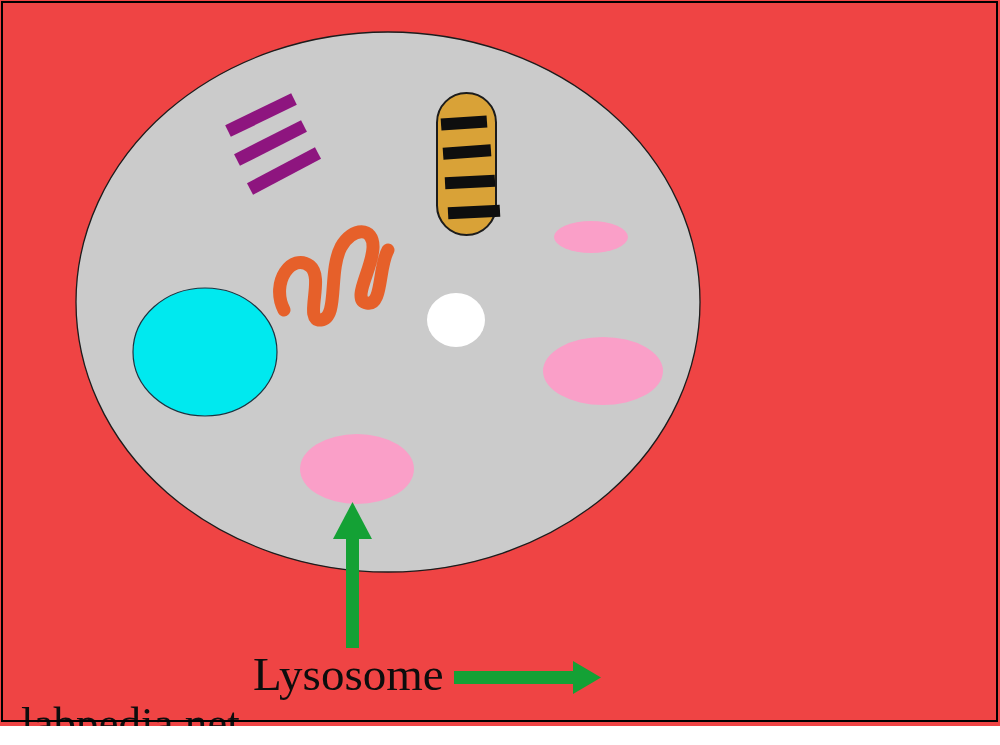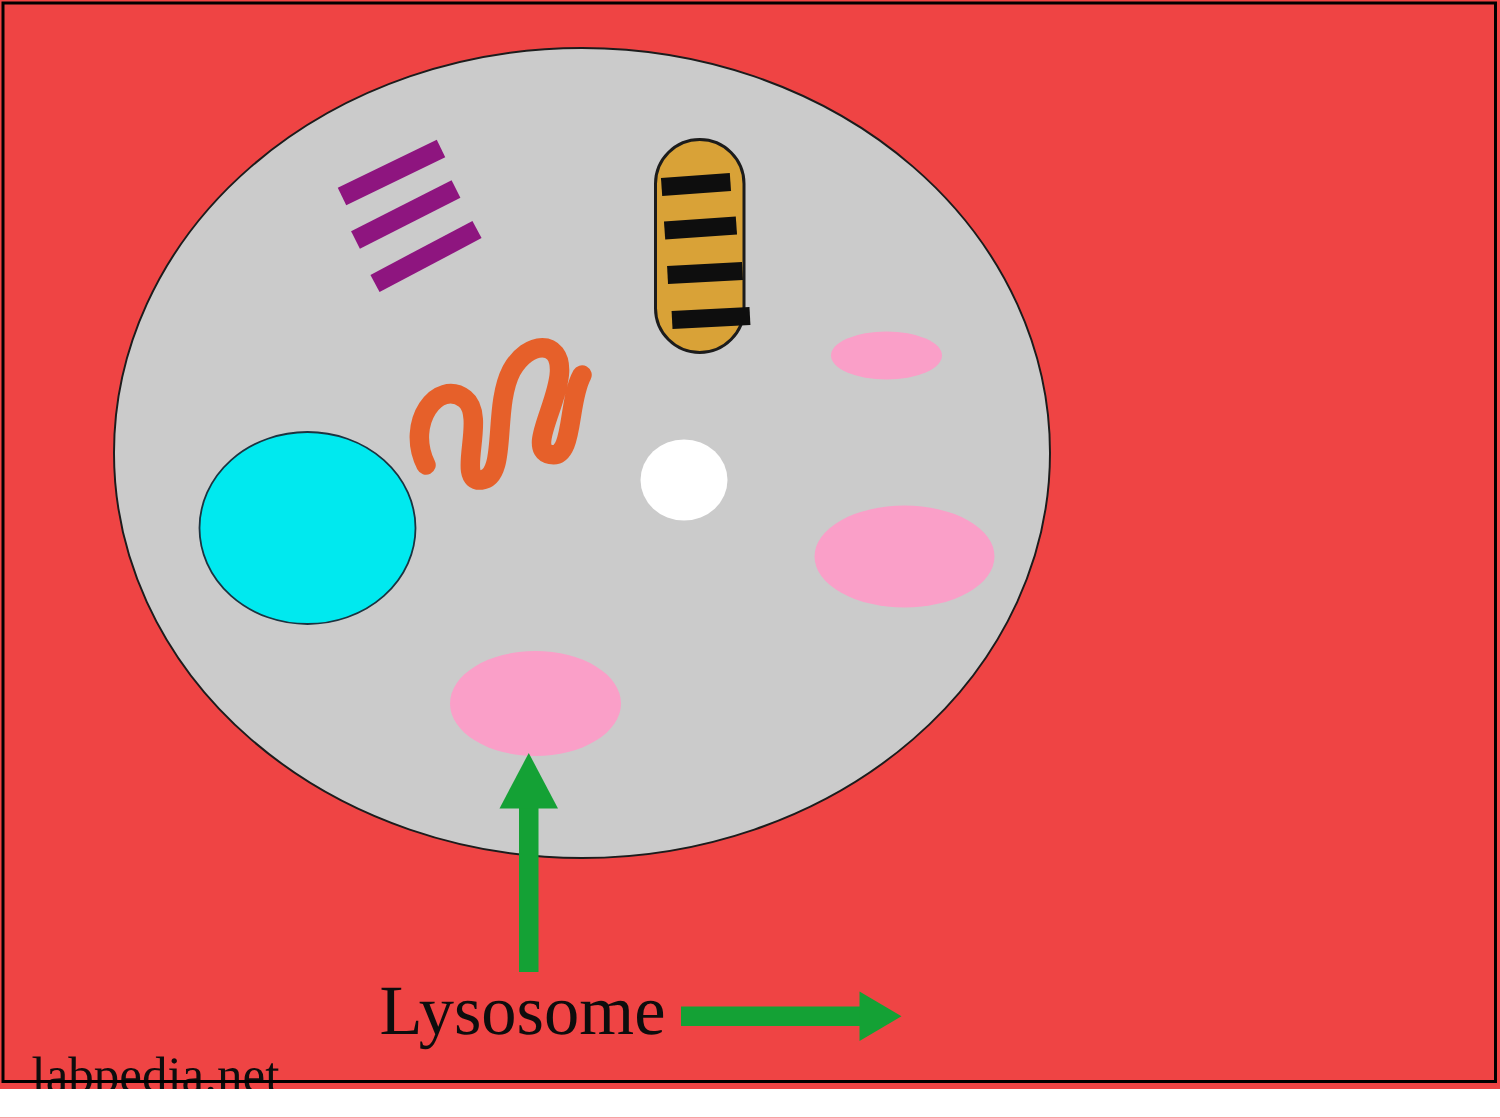--- a/index.html
+++ b/index.html
@@ -18,21 +18,21 @@
   }
   #shapes{position:absolute;left:0;top:0;}
   .label{
     position:absolute;
     color:#0d0d0d;
     line-height:1;
     white-space:nowrap;
     font-family:"Liberation Serif", serif;
   }
   .label.big{font-size:47px;}
-  .label.small{font-size:34px;}
+  .label.small{font-size:45px;}
 </style>
 </head>
 <body>
 
 <div id="canvas">
 
   <svg id="shapes" width="1000" height="745" viewBox="0 0 1000 745">
 
     <ellipse cx="388" cy="302" rx="312" ry="270" stroke="#1c1c1c" stroke-width="1.3" fill="#cbcbcb"></ellipse>
 

